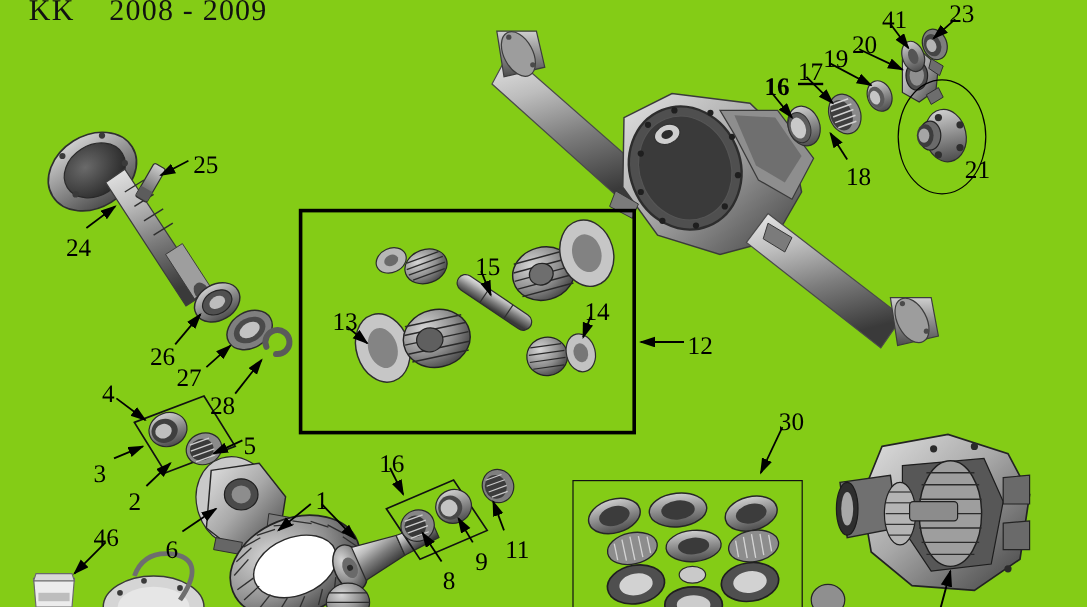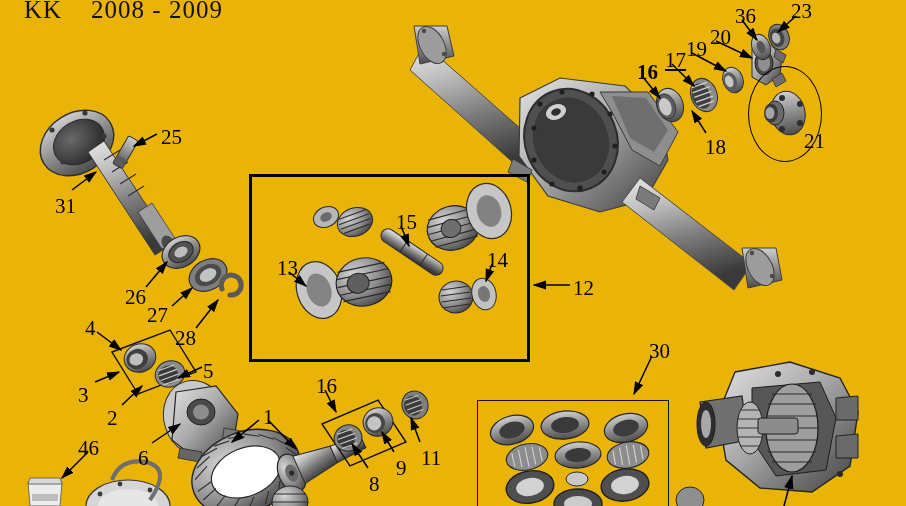--- a/index.html
+++ b/index.html
@@ -1,17 +1,17 @@
 <!DOCTYPE html>
 <html><head>
 <meta charset="utf-8">
 <style>
   html,body{margin:0;padding:0;background:#fff;}
   body{width:906px;height:506px;overflow:hidden;font-family:"Liberation Serif",serif;}
-  #stage{position:relative;width:906px;height:506px;background:#eab308;text-align:center;}
+  #stage{position:relative;width:906px;height:506px;background:#84cc16;text-align:center;}
   .title{position:absolute;left:24px;top:-4px;font-size:25px;color:#111;letter-spacing:1px;white-space:pre;}
   .callout{position:absolute;font-size:21px;color:#000;font-family:"Liberation Serif",serif;line-height:1;}
   .grpbox{position:absolute;border:3px solid #000;background:transparent;}
   .thinbox{position:absolute;border:1.5px solid #111;background:transparent;}
   svg.layer{position:absolute;left:0;top:0;width:906px;height:506px;overflow:visible;}
   .oval{position:absolute;border:1.6px solid #000;border-radius:50%;}
 </style>
 </head>
 <body>
 
@@ -505,23 +505,23 @@
   <div class="callout" style="left:573px;top:278px;">12</div>
   <div class="callout" style="left:277px;top:258px;">13</div>
   <div class="callout" style="left:487px;top:250px;">14</div>
   <div class="callout" style="left:396px;top:212px;">15</div>
   <div class="callout" style="left:637px;top:62px;font-weight:bold;">16</div>
   <div class="callout" style="left:665px;top:50px;text-decoration:underline;">17</div>
   <div class="callout" style="left:705px;top:137px;">18</div>
   <div class="callout" style="left:686px;top:39px;">19</div>
   <div class="callout" style="left:710px;top:27px;">20</div>
   <div class="callout" style="left:804px;top:131px;">21</div>
-  <div class="callout" style="left:735px;top:6px;">36</div>
+  <div class="callout" style="left:735px;top:6px;">41</div>
   <div class="callout" style="left:791px;top:1px;">23</div>
-  <div class="callout" style="left:55px;top:196px;">31</div>
+  <div class="callout" style="left:55px;top:196px;">24</div>
   <div class="callout" style="left:161px;top:127px;">25</div>
   <div class="callout" style="left:125px;top:287px;">26</div>
   <div class="callout" style="left:147px;top:305px;">27</div>
   <div class="callout" style="left:175px;top:328px;">28</div>
   <div class="callout" style="left:78px;top:438px;">46</div>
   <div class="callout" style="left:649px;top:341px;">30</div>
 
 </div>
 
 </body></html>

